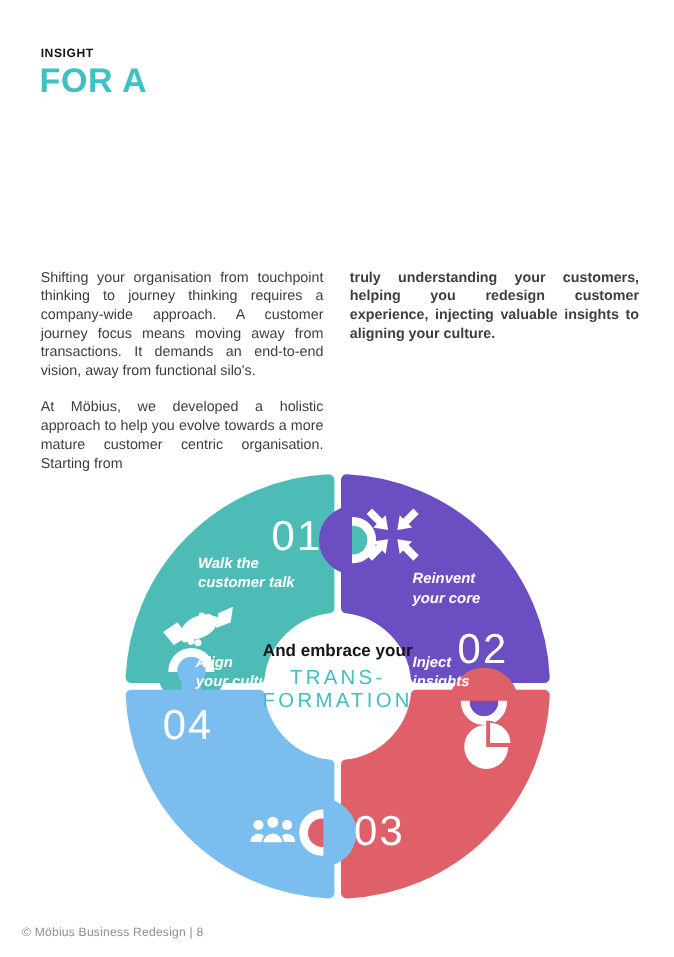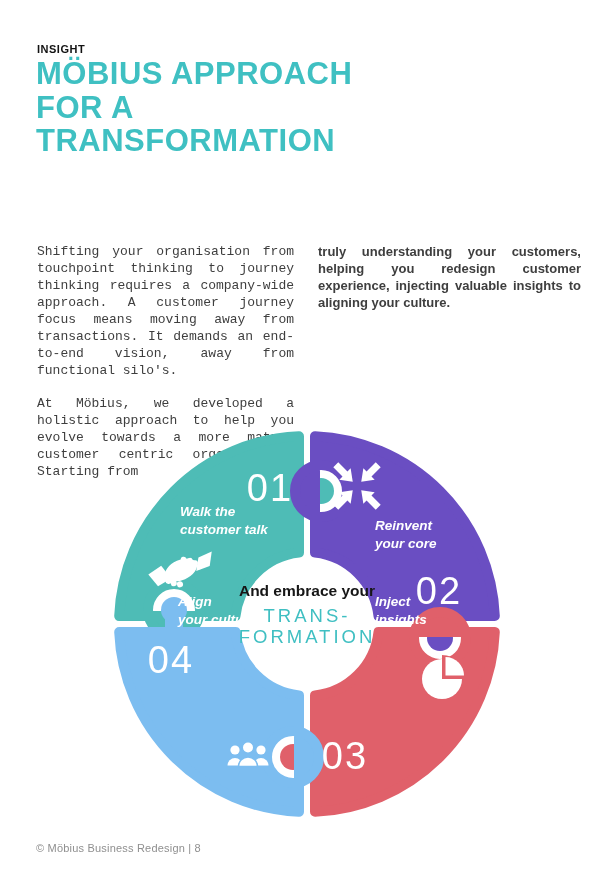--- a/index.html
+++ b/index.html
@@ -14,27 +14,27 @@
   .title {
     position:absolute; left:36px; top:57px; width:480px;
     font-size:31px; line-height:33.5px; font-weight:bold; letter-spacing:.5px;
     color:#3fc0c2;
   }
   .title span { display:block; }
 
   .col { position:absolute; top:243px; font-size:13px; line-height:17px;
          color:#3e3e3e; text-align:justify; }
   .col p { margin:0 0 16px 0; }
-  .col-left  { left:37px;  width:257px;font-family:Liberation Mono, monospace; }
+  .col-left  { left:37px;  width:257px; }
   .col-right { left:318px; width:263px;font-weight:bold; }
 
   .diagram { position:absolute; left:107px; top:424px; width:400px; height:400px; }
 
   .footer {
-    position:absolute; left:36px; top:842px;
+    position:absolute; left:20px; top:842px;
     font-size:11px; color:#8f8f8f; letter-spacing:.2px;
   }
 
   
   .num  { font-family:"Liberation Sans", sans-serif; font-size:38px; font-weight:300;
           fill:#ffffff; letter-spacing:2px; }
   .lbl  { font-family:"Liberation Sans", sans-serif; font-size:13.5px; font-weight:bold;
           font-style:italic; fill:#ffffff; }
   .c-intro { font-family:"Liberation Sans", sans-serif; font-size:15.5px; font-weight:bold;
           fill:#161616; }
@@ -42,23 +42,21 @@
           fill:#3fbfc2; letter-spacing:3px; }
 </style>
 </head>
 <body>
 
 <div class="page">
 
   <div class="eyebrow">INSIGHT</div>
 
   <h1 class="title">
-    <span>MÖBIUS APPROACH</span>
     <span>FOR A</span>
-    <span>TRANSFORMATION</span>
   </h1>
 
   <div class="col col-left">
     <p>Shifting your organisation from touchpoint thinking to journey thinking requires a company-wide approach. A customer journey focus means moving away from transactions. It demands an end-to-end vision, away from functional silo's.</p>
     <p>At Möbius, we developed a holistic approach to help you evolve towards a more mature customer centric organisation. Starting from</p>
   </div>
 
   <div class="col col-right">
     <p>truly understanding your customers, helping you redesign customer experience, injecting valuable insights to aligning your culture.</p>
   </div>

